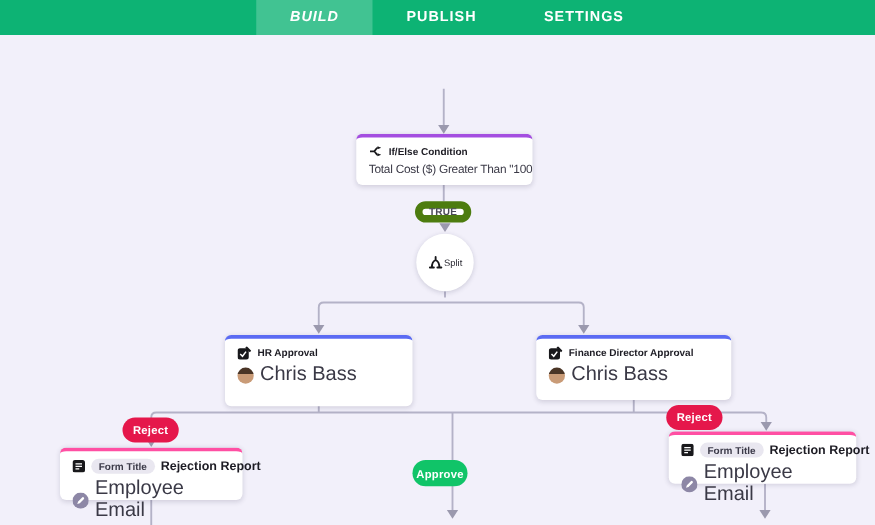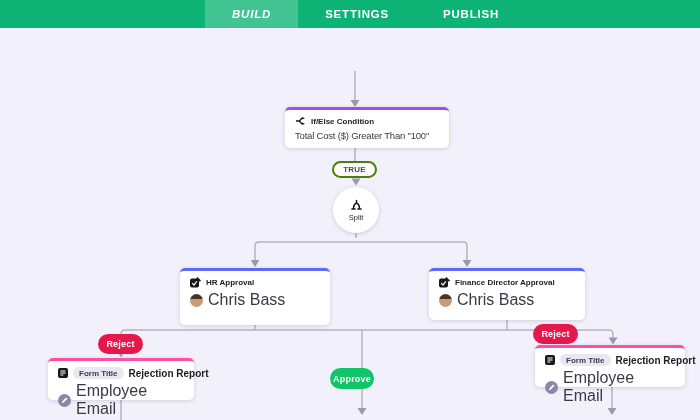--- a/index.html
+++ b/index.html
@@ -37,38 +37,38 @@
   .badge{background:#e9e7f0;border-radius:8px;padding:1.5px 6px;font-size:8px;
          font-weight:700;color:#3c3b49;white-space:nowrap;}
   .rej-title{font-size:10px;font-weight:700;color:#1d1c24;white-space:nowrap;}
 
   
   .pill{position:absolute;z-index:3;border-radius:10.5px;color:#fff;font-weight:700;
         font-size:9px;display:flex;align-items:center;justify-content:center;
         letter-spacing:0.2px;cursor:pointer;}
   .pill-reject{background:#e5174b;}
   .pill-approve{background:#10c468;}
-  .pill-true{background:#ffffff;border:2px solid #4d7c0f;color:#4a4958;font-size:8px;
+  .pill-true{background:#ffffff;border:6px solid #4d7c0f;color:#4a4958;font-size:8px;
              box-sizing:border-box;}
 
   
   .split{position:absolute;z-index:2;width:46px;height:46px;border-radius:50%;background:#fff;
-         box-shadow:0 1px 4px rgba(35,31,70,0.18);display:flex;flex-direction:column;
+         box-shadow:0 1px 4px rgba(35,31,70,0.18);display:flex;
          align-items:center;justify-content:center;cursor:pointer;}
   .split-label{font-size:7.5px;color:#2b2a33;margin-top:1px;}
 
   .icon{display:inline-flex;flex:0 0 auto;}
 </style>
 </head>
 <body>
 
 <div class="navbar">
   <div class="nav-tab active">BUILD</div>
+  <div class="nav-tab">PUBLISH</div>
   <div class="nav-tab">SETTINGS</div>
-  <div class="nav-tab">PUBLISH</div>
 </div>
 
 <div class="canvas">
 
   <svg class="connectors" width="700" height="392">
     <g stroke="#b4b2c7" stroke-width="1.5" fill="none">
       <path d="M355,43 V72"></path>
       <path d="M355,120 V133"></path>
       <path d="M356,205 V210"></path>
       <path d="M255,232 V218 Q255,214 259,214 H463 Q467,214 467,218 V232"></path>
@@ -85,21 +85,21 @@
       <path d="M250.5,232 h9 L255,239 Z"></path>
       <path d="M462.5,232 h9 L467,239 Z"></path>
       <path d="M116.5,322.5 h9 L121,329.5 Z"></path>
       <path d="M608.5,309.5 h9 L613,316.5 Z"></path>
       <path d="M357.5,380 h9 L362,387 Z"></path>
       <path d="M607.5,380 h9 L612,387 Z"></path>
     </g>
   </svg>
 
 
-  <div class="node accent-condition" style="left:285px;top:79px;width:164px;height:41px;">
+  <div class="node accent-condition" style="left:285px;top:79px;width:141px;height:41px;">
     <div class="node-head">
       <span class="icon">
         <svg width="11" height="10" viewBox="0 0 11 10">
             <path d="M1,5 H4 M4,5 C5.6,5 5.6,2.2 7.2,2.2 M4,5 C5.6,5 5.6,7.8 7.2,7.8" stroke="#18181b" stroke-width="1.4" fill="none"></path>
             <path d="M7,1 L10,2.2 L7,3.4 Z" fill="#18181b"></path>
             <path d="M7,6.6 L10,7.8 L7,9 Z" fill="#18181b"></path>
           </svg>
       </span>
       <span class="type-label">If/Else Condition</span>
     </div>

